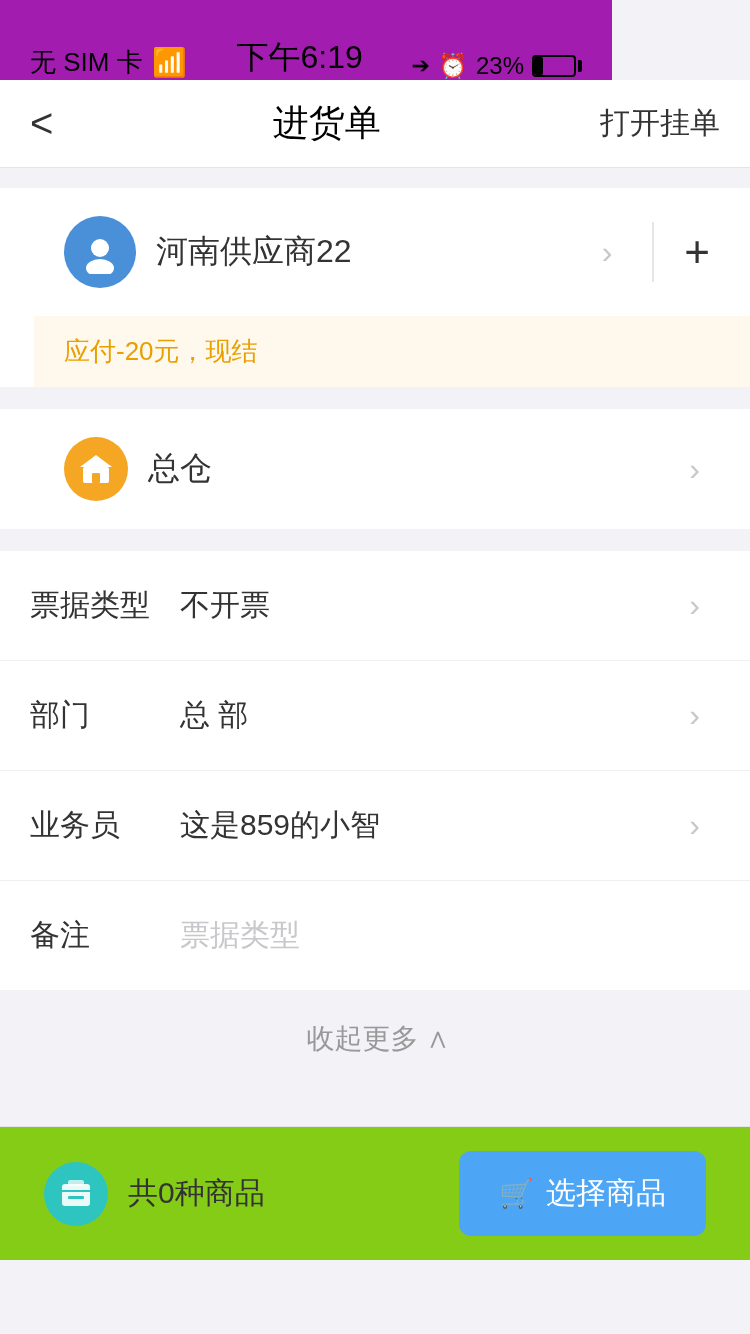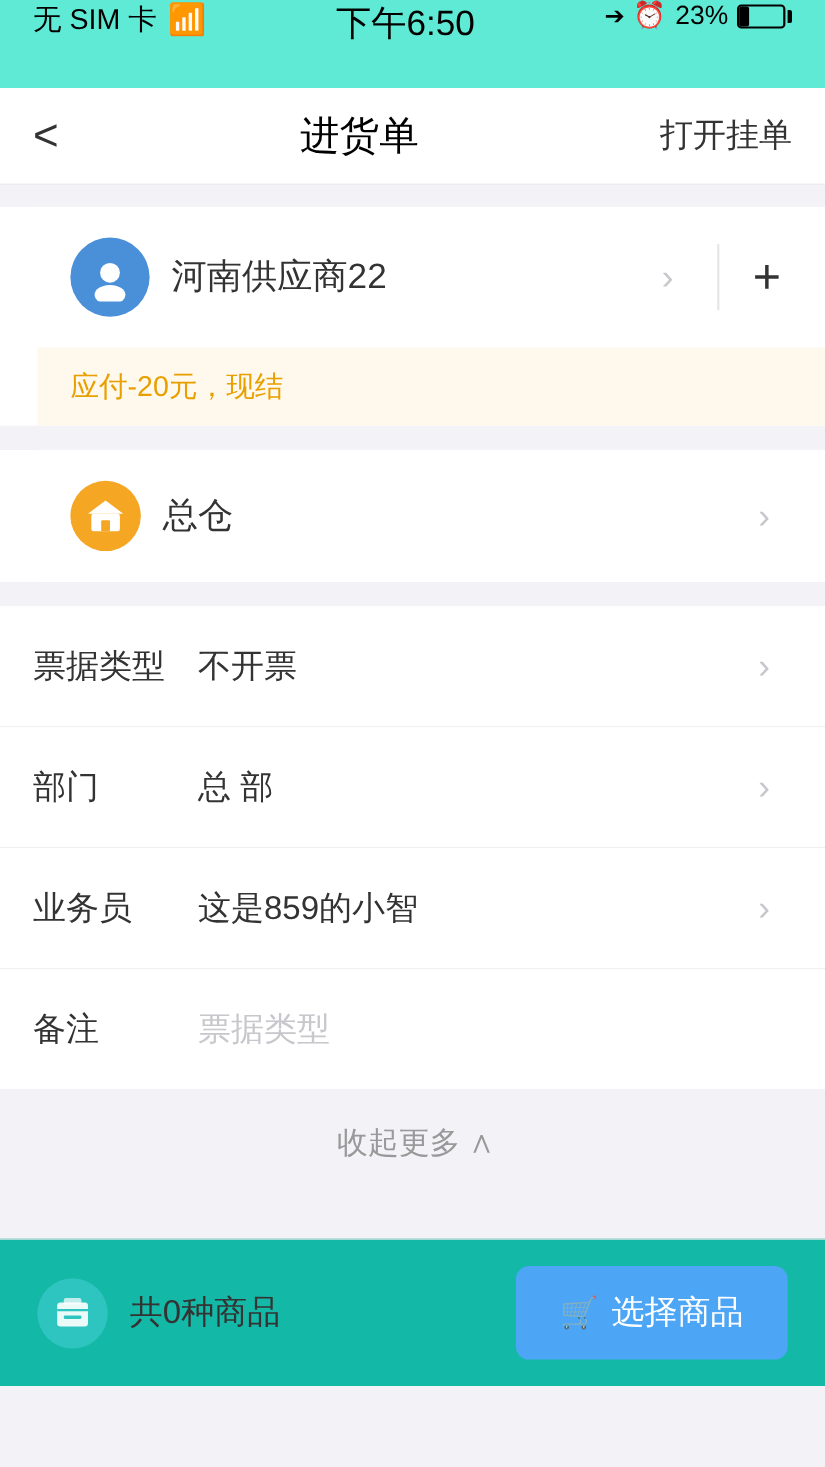--- a/index.html
+++ b/index.html
@@ -8,25 +8,25 @@
       width: 750px;
       min-height: 1334px;
       background: #f2f2f7;
       font-family: -apple-system, "PingFang SC", "Helvetica Neue", Arial, sans-serif;
       font-size: 28px;
       color: #333;
     }
 
     
     .status-bar {
-      width: 750px;
+      width: 612px;
       height: 80px;
-      background: #5eead4;
-      display: flex;
-      align-items: flex-start;
+      background: #a21caf;
+      display: flex;
+      align-items: flex-end;
       justify-content: space-between;
       padding: 0 30px;
       font-size: 26px;
       color: #000;
     }
     .status-left { display: flex; align-items: center; gap: 10px; }
     .status-center { font-size: 32px; font-weight: 500; }
     .status-right { display: flex; align-items: center; gap: 8px; font-size: 24px; }
 
     
@@ -188,22 +188,22 @@
       color: #999;
       cursor: pointer;
       margin-left: 14px;
     }
     .collapse-row span { margin-right: 8px; }
 
     
     .bottom-bar {
       display: flex;
       align-items: center;
-      padding: 24px 34px;
-      background: #14b8a6;
+      padding: 24px 44px;
+      background: #84cc16;
       border-top: 1px solid #e5e5e5;
     }
     .product-icon {
       width: 64px;
       height: 64px;
       border-radius: 50%;
       background: #2ec5c0;
       display: flex;
       align-items: center;
       justify-content: center;
@@ -260,21 +260,21 @@
     .wifi-icon { font-size: 28px; }
   </style>
 </head>
 <body>
 
 <div class="status-bar">
   <div class="status-left">
     <span>无 SIM 卡</span>
     <span class="wifi-icon">📶</span>
   </div>
-  <div class="status-center">下午6:50</div>
+  <div class="status-center">下午6:19</div>
   <div class="status-right">
     <span style="font-size:22px;">➔</span>
     <span>⏰</span>
     <span>23%</span>
     <div class="battery">
       <div class="battery-body">
         <div class="battery-fill"></div>
       </div>
       <div class="battery-cap"></div>
     </div>

